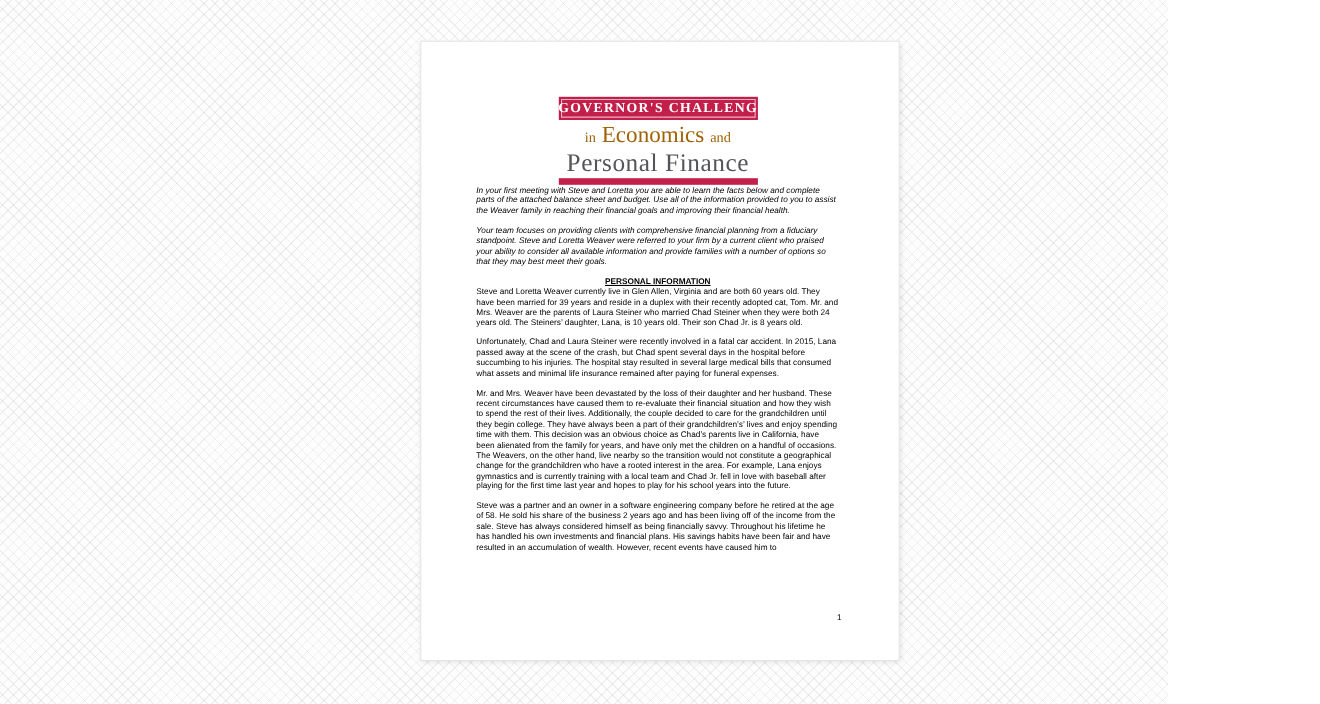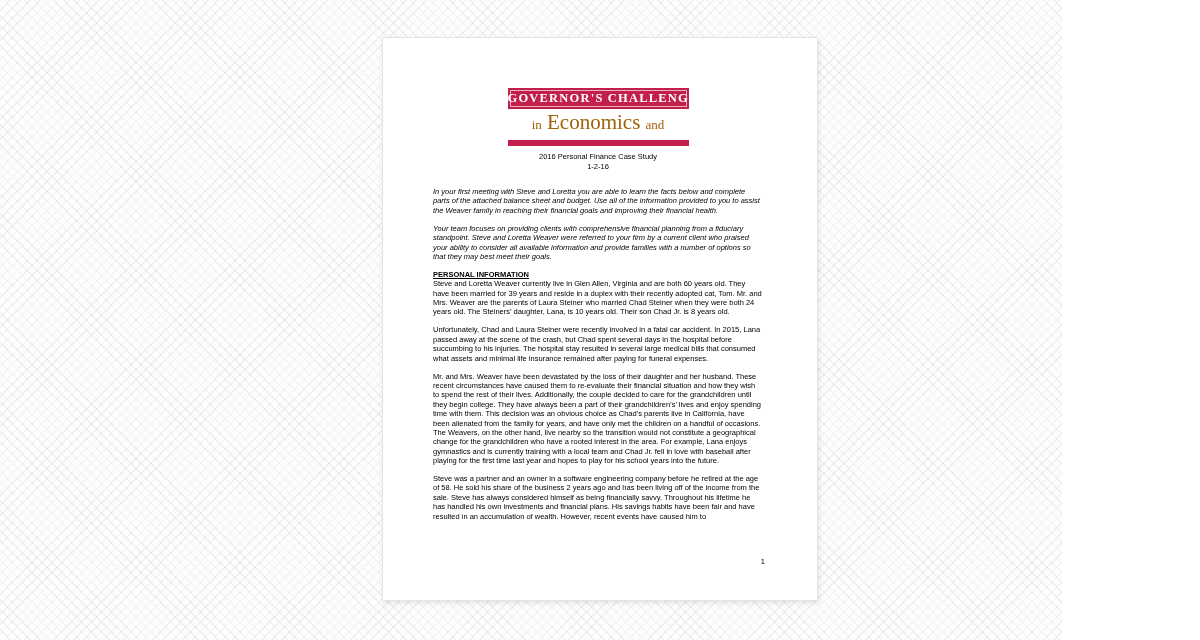--- a/index.html
+++ b/index.html
@@ -74,20 +74,21 @@
     margin-top: 6px;
     margin-bottom: 16px;
     line-height: 9.5px;
   }
   .para { margin: 0 0 8.5px 0; }
   .para.italic { font-style: italic; }
   .section-heading {
     font-weight: bold;
     text-decoration: underline;
     margin: 0;
+    text-align: center;
   }
   .page-number {
     position: absolute;
     top: 519px;
     right: 52px;
     font-size: 7.5px;
   }
 </style>
 </head>
 <body>
@@ -95,27 +96,24 @@
 <div class="canvas">
   <div class="sheet">
 
     <div class="logo">
       <div class="logo-banner">GOVERNOR'S CHALLENGE</div>
       <div class="logo-line2">
         <span class="small">in</span>
         <span>Economics</span>
         <span class="small">and</span>
       </div>
+      <div class="logo-line3">Personal Finance</div>
       <div class="logo-bar"></div>
     </div>
 
-    <div class="doc-title">
-      <div>2016 Personal Finance Case Study</div>
-      <div>1-2-16</div>
-    </div>
 
     <p class="para italic">In your first meeting with Steve and Loretta you are able to learn the facts below and complete parts of the attached balance sheet and budget. Use all of the information provided to you to assist the Weaver family in reaching their financial goals and improving their financial health.</p>
     <p class="para italic">Your team focuses on providing clients with comprehensive financial planning from a fiduciary standpoint. Steve and Loretta Weaver were referred to your firm by a current client who praised your ability to consider all available information and provide families with a number of options so that they may best meet their goals.</p>
 
     <p class="para section-heading" style="margin-bottom:0;">PERSONAL INFORMATION</p>
 
     <p class="para">Steve and Loretta Weaver currently live in Glen Allen, Virginia and are both 60 years old. They have been married for 39 years and reside in a duplex with their recently adopted cat, Tom.  Mr. and Mrs. Weaver are the parents of Laura Steiner who married Chad Steiner when they were both 24 years old. The Steiners’ daughter, Lana, is 10 years old. Their son Chad Jr. is 8 years old.</p>
     <p class="para">Unfortunately, Chad and Laura Steiner were recently involved in a fatal car accident. In 2015, Lana passed away at the scene of the crash, but Chad spent several days in the hospital before succumbing to his injuries. The hospital stay resulted in several large medical bills that consumed what assets and minimal life insurance remained after paying for funeral expenses.</p>
     <p class="para">Mr. and Mrs. Weaver have been devastated by the loss of their daughter and her husband. These recent circumstances have caused them to re-evaluate their financial situation and how they wish to spend the rest of their lives. Additionally, the couple decided to care for the grandchildren until they begin college. They have always been a part of their grandchildren’s’ lives and enjoy spending time with them. This decision was an obvious choice as Chad’s parents live in California, have been alienated from the family for years, and have only met the children on a handful of occasions. The Weavers, on the other hand, live nearby so the transition would not constitute a geographical change for the grandchildren who have a rooted interest in the area. For example, Lana enjoys gymnastics and is currently training with a local team and Chad Jr. fell in love with baseball after playing for the first time last year and hopes to play for his school years into the future.</p>
     <p class="para">Steve was a partner and an owner in a software engineering company before he retired at the age of 58. He sold his share of the business 2 years ago and has been living off of the income from the sale. Steve has always considered himself as being financially savvy. Throughout his lifetime he has handled his own investments and financial plans. His savings habits have been fair and have resulted in an accumulation of wealth. However, recent events have caused him to</p>

